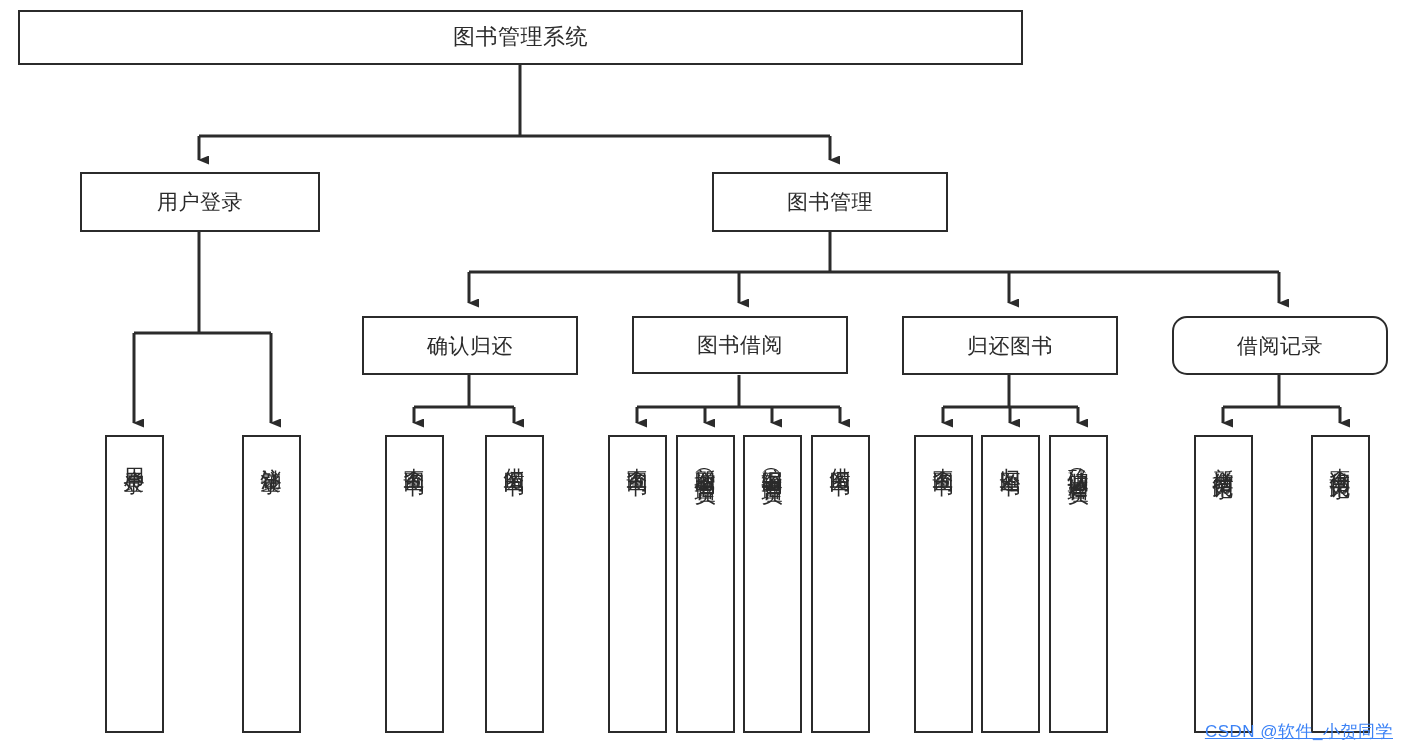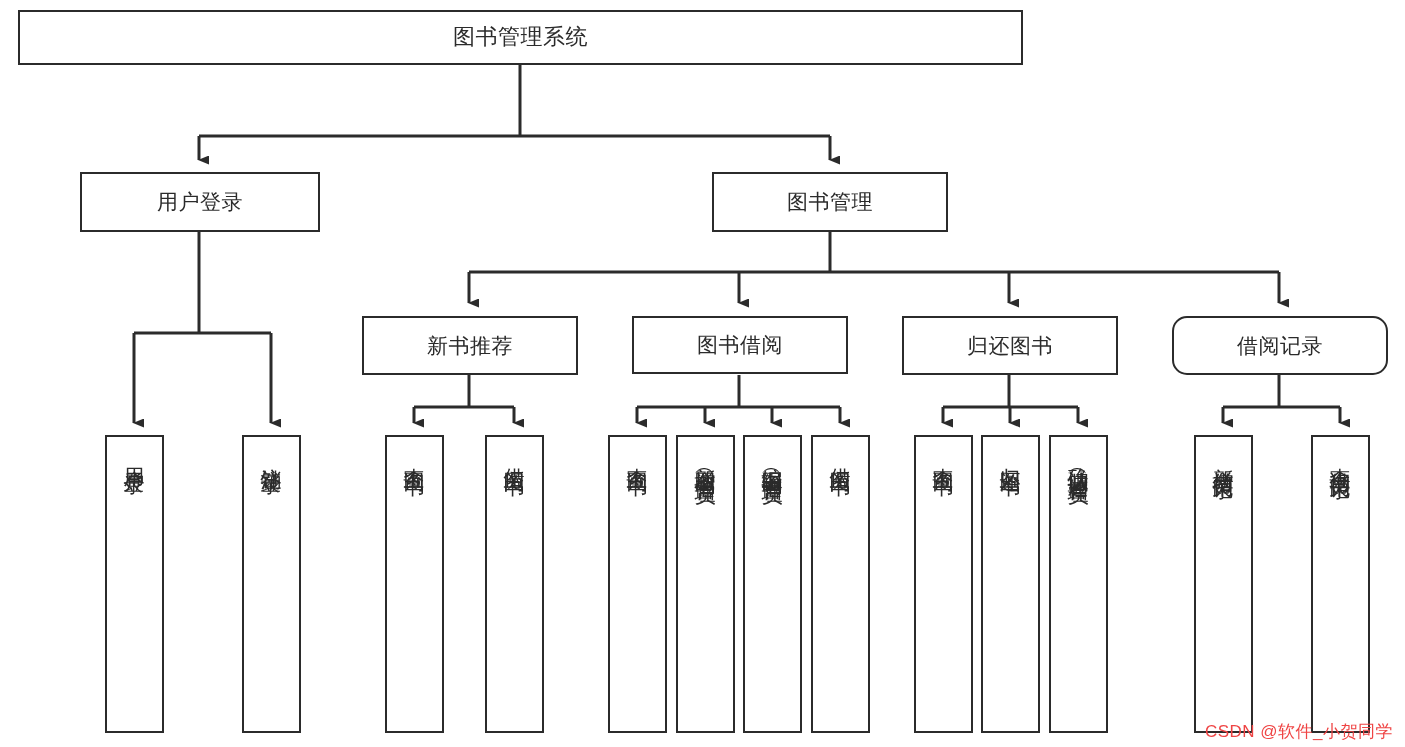--- a/index.html
+++ b/index.html
@@ -54,24 +54,25 @@
     letter-spacing:2.5px;
     line-height:1;
     white-space:normal;
     max-height:270px;
   }
   .watermark{
     position:absolute;
     right:12px;
     bottom:4px;
     font-size:17px;
-    color:#ef4444;
+    color:#3b82f6;
     letter-spacing:.5px;
     white-space:nowrap;
     pointer-events:none;
+    text-decoration:underline;
   }
 </style>
 </head>
 <body>
 
 <div id="diagram-root">
 
   <svg id="connector-layer" viewBox="0 0 1405 747" xmlns="http://www.w3.org/2000/svg">
     <defs>
       <marker id="arrow" markerWidth="9" markerHeight="11" refX="4.5" refY="10" orient="auto" markerUnits="userSpaceOnUse">
@@ -127,21 +128,21 @@
   </div>
 
   <div class="node h-node" style="left:80px;top:172px;width:240px;height:60px;">
     <span class="node-label">用户登录</span>
   </div>
   <div class="node h-node" style="left:712px;top:172px;width:236px;height:60px;">
     <span class="node-label">图书管理</span>
   </div>
 
   <div class="node h-node" style="left:362px;top:316px;width:216px;height:59px;">
-    <span class="node-label">新书推荐</span>
+    <span class="node-label">确认归还</span>
   </div>
   <div class="node h-node" style="left:632px;top:316px;width:216px;height:58px;">
     <span class="node-label">图书借阅</span>
   </div>
   <div class="node h-node" style="left:902px;top:316px;width:216px;height:59px;">
     <span class="node-label">归还图书</span>
   </div>
   <div class="node h-node" style="left:1172px;top:316px;width:216px;height:59px;border-radius:15px;">
     <span class="node-label">借阅记录</span>
   </div>

